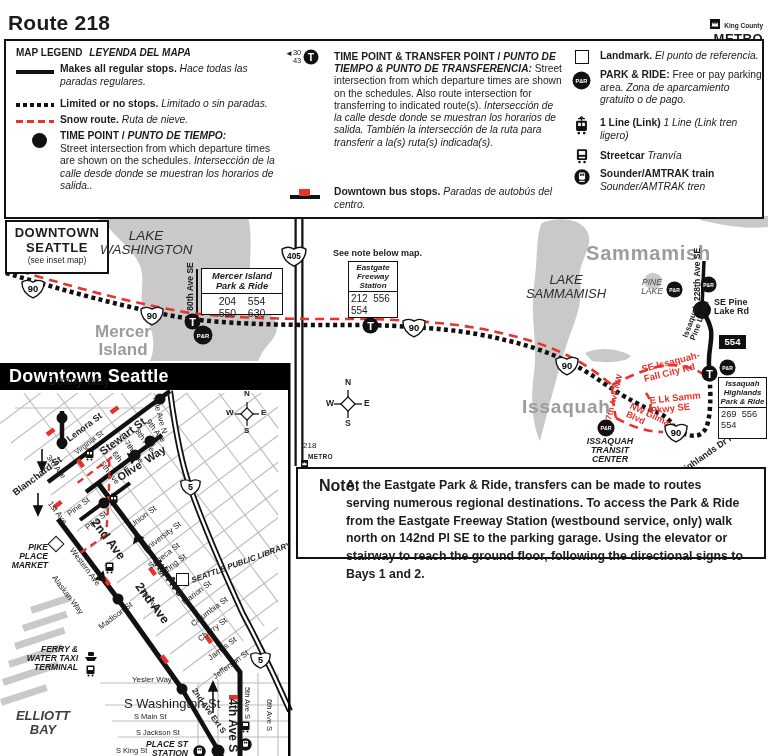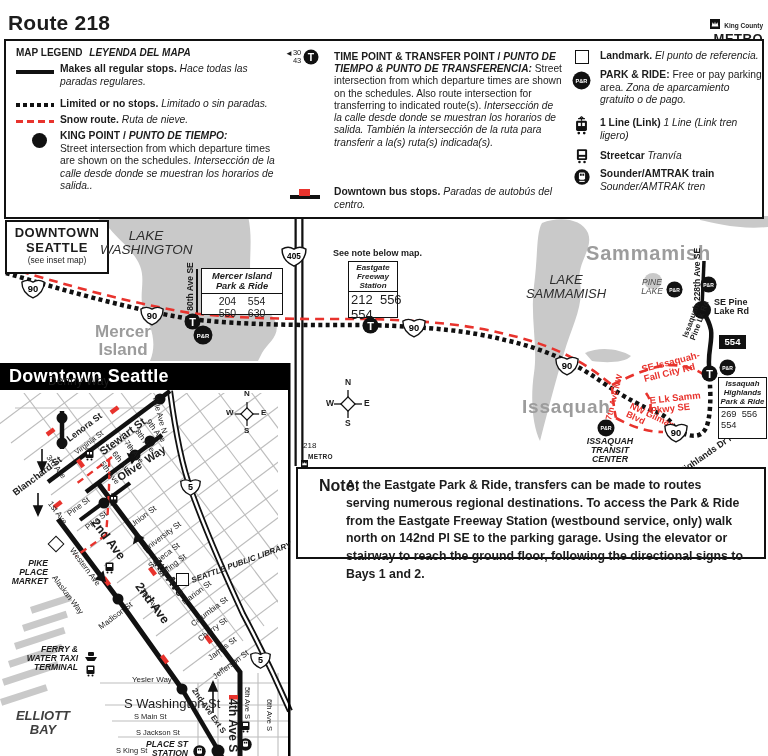--- a/index.html
+++ b/index.html
@@ -211,21 +211,21 @@
     <div class="li-dots" style="left:10px;top:62px"></div>
     <div class="ptxt" style="left:54px;top:57px;width:230px">
       <span class="b">Limited or no stops.</span><span class="i"> Limitado o sin paradas.</span>
     </div>
     <div class="li-snow" style="left:10px;top:79px"></div>
     <div class="ptxt" style="left:54px;top:73px;width:230px">
       <span class="b">Snow route.</span><span class="i"> Ruta de nieve.</span>
     </div>
     <div class="li-circle" style="left:26px;top:92px"></div>
     <div class="ptxt" style="left:54px;top:89px;width:222px">
-      <span class="b">KING POINT / </span><span class="b i">PUNTO DE TIEMPO:</span><br>
+      <span class="b">TIME POINT / </span><span class="b i">PUNTO DE TIEMPO:</span><br>
       <span>Street intersection from which departure times are shown on the schedules. </span><span class="i">Intersección de la calle desde donde se muestran los horarios de salida..</span>
     </div>
 
     <div class="abs" style="left:279px;top:8px;width:48px">
       <span style="font-size:8px;vertical-align:top">◄</span><span style="display:inline-block;font-size:7.5px;line-height:1.1;vertical-align:top"><span>30</span><br><span>43</span></span><span style="display:inline-block;margin-left:2px;vertical-align:top">
         <svg width="16" height="16" viewBox="0 0 17 17">
             <circle cx="8.5" cy="8.5" r="8" fill="#111"></circle>
             <text x="8.5" y="12.5" text-anchor="middle" font-size="11" font-weight="bold" fill="#fff">T</text>
           </svg></span>
     </div>
@@ -310,21 +310,21 @@
 Park &amp; Ride</div>
     <div class="ctr" style="font-size:10.5px;line-height:1.15;padding-top:1px;white-space:pre"><span>204    554</span><br><span>550    630</span></div>
   </div>
 
   <div class="lbl b" style="left:333px;top:238px;font-size:9px">See note below map.</div>
 
   <div class="box" style="left:348px;top:250px;width:48px;height:55px">
     <div class="b i ctr" style="font-size:8px;border-bottom:1px solid #111;padding:1px 0;white-space:pre-line">Eastgate
 Freeway
 Station</div>
-    <div style="font-size:13px;line-height:1.15;padding:1px 0 0 2px;white-space:pre"><span>212  556</span><br><span>554</span></div>
+    <div style="font-size:10px;line-height:1.15;padding:1px 0 0 2px;white-space:pre"><span>212  556</span><br><span>554</span></div>
   </div>
 
   <div class="lbl b gray" style="left:586px;top:232px;font-size:20px;letter-spacing:.8px">Sammamish</div>
   <div class="lbl i ctr" style="left:524px;top:262px;width:84px;font-size:13px;color:#2e2e2e">LAKE
 SAMMAMISH</div>
   <div class="lbl i ctr" style="left:634px;top:267px;width:36px;font-size:8.5px;color:#4a4a4a">PINE
 LAKE</div>
   <div class="lbl b ctr" style="left:667px;top:259px;width:60px;font-size:8.5px;transform:rotate(-90deg)">228th Ave SE</div>
   <div class="lbl b" style="left:714px;top:287px;font-size:9px">SE Pine
 Lake Rd</div>
@@ -504,21 +504,21 @@
   <div class="lbl" style="left:108px;top:448px;font-size:8px;transform:rotate(53deg)">6th Ave</div>
   <div class="lbl" style="left:120px;top:437px;font-size:8px;transform:rotate(53deg)">7th Ave</div>
   <div class="lbl" style="left:131px;top:426px;font-size:8px;transform:rotate(53deg)">8th Ave</div>
   <div class="lbl" style="left:142px;top:416px;font-size:8px;transform:rotate(53deg)">9th Ave</div>
   <div class="lbl" style="left:158px;top:384px;font-size:8px;transform:rotate(75deg);transform-origin:0 0">Yale Ave N</div>
   <div class="lbl b" style="left:182px;top:696px;font-size:8px;transform:rotate(55deg)">2nd Ave Ext S</div>
   <div class="lbl b" style="left:198px;top:708px;width:70px;font-size:12px;transform:rotate(90deg);text-align:center">4th Ave S</div>
   <div class="lbl" style="left:224px;top:688px;width:46px;font-size:7.5px;transform:rotate(90deg);text-align:center">5th Ave S</div>
   <div class="lbl" style="left:246px;top:700px;width:46px;font-size:7.5px;transform:rotate(90deg);text-align:center">6th Ave S</div>
 
-  <div class="lbl b i rt" style="left:6px;top:548px;width:42px;font-size:8.5px">PIKE
+  <div class="lbl b i rt" style="left:6px;top:532px;width:42px;font-size:8.5px">PIKE
 PLACE
 MARKET</div>
   <div class="abs" style="left:50px;top:527px;width:10px;height:10px;border:1.5px solid #111;background:#fff;transform:rotate(45deg)"></div>
   <div class="abs" style="left:176px;top:562px;width:11px;height:11px;border:1.5px solid #111;background:#fff"></div>
   <div class="lbl b i" style="left:192px;top:566px;font-size:8px;transform:rotate(-20deg);transform-origin:0 50%">SEATTLE PUBLIC LIBRARY</div>
   <div class="lbl b i rt" style="left:20px;top:634px;width:58px;font-size:8.5px">FERRY &amp;
 WATER TAXI
 TERMINAL</div>
   <div class="abs" style="left:84px;top:637px">
     <svg width="14" height="11" viewBox="0 0 14 11">

